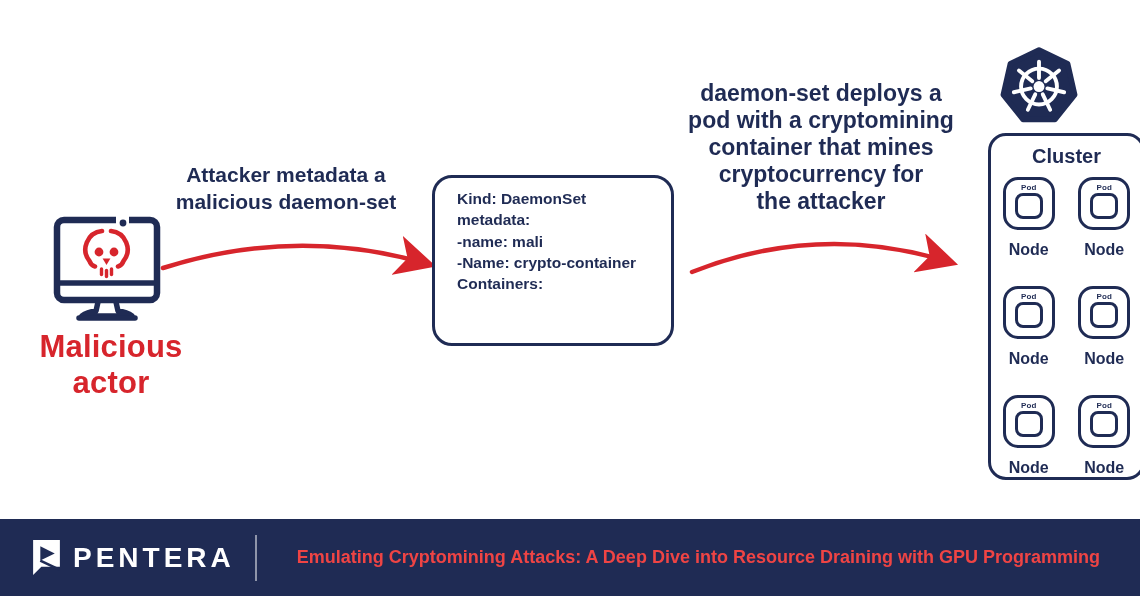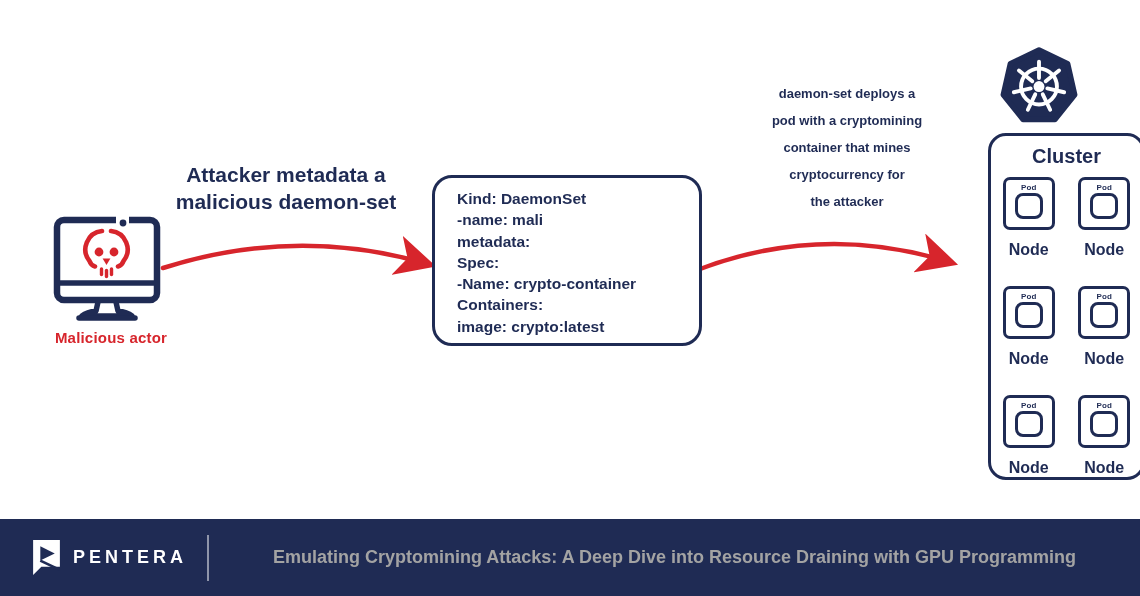--- a/index.html
+++ b/index.html
@@ -6,71 +6,71 @@
   html,body { background:#fff; }
   .canvas {
     position:relative; width:1140px; height:596px; background:#ffffff;
     font-family:"Liberation Sans", sans-serif; overflow:hidden; color:#1f2b54;
   }
   .abs { position:absolute; }
 
   
   .actor-label {
     left:18px; top:329px; width:186px; text-align:center;
-    font-size:15px; font-weight:bold; color:#d7252c; letter-spacing:0.2px;
+    font-size:31px; font-weight:bold; color:#d7252c; letter-spacing:0.2px;
   }
 
   
   .step-label {
     white-space:pre-line; text-align:center; font-weight:bold; color:#1f2b54;
   }
   .step1 { left:155px; top:161px; width:262px; font-size:21px; line-height:27px; }
-  .step2 { left:701px; top:80px;  width:292px; font-size:13px; line-height:27px; }
+  .step2 { left:675px; top:80px;  width:292px; font-size:23px; line-height:27px; }
 
   
   .code-box {
-    left:432px; top:175px; width:270px; height:171px;
+    left:432px; top:175px; width:242px; height:171px;
     border:3.5px solid #1f2b54; border-radius:20px; background:#fff;
     padding:10px 0 0 22px;
   }
   .code-line { font-size:15.5px; font-weight:bold; line-height:21.3px; color:#1f2b54; }
 
   
   .cluster-box {
     left:988px; top:133px; width:157px; height:347px;
     border:3.5px solid #1f2b54; border-radius:18px; background:#fff;
   }
   .cluster-title { text-align:center; margin-top:9px; font-size:20px; font-weight:bold; }
   .node-grid {
     display:grid; grid-template-columns:1fr 1fr; justify-items:center;
     margin-top:9px; row-gap:27px;
   }
   .node-unit { display:flex; flex-direction:column; align-items:center; }
   .node-cell {
-    width:52px; height:53px; border:3px solid #1f2b54; border-radius:7px;
+    width:52px; height:53px; border:3px solid #1f2b54; border-radius:15px;
     display:flex; flex-direction:column; align-items:center; background:#fff;
   }
   .pod-label { font-size:8px; font-weight:bold; margin-top:3px; letter-spacing:0.2px; }
   .inner-sq { width:28px; height:26px; border:3px solid #1f2b54; border-radius:8px; margin-top:1px; }
   .node-label { font-size:16px; font-weight:bold; margin-top:11px; }
 
   
   .footer {
     left:0; top:519px; width:1140px; height:77px; background:#1f2b54;
     display:flex; align-items:center;
   }
   .footer-brand { display:flex; align-items:center; margin-left:33px; }
   .brand-name {
-    color:#ffffff; font-size:18px; font-weight:bold; letter-spacing:4px; margin-left:13px;
+    color:#ffffff; font-size:28px; font-weight:bold; letter-spacing:4px; margin-left:13px;
   }
   .footer-divider {
     width:2px; height:46px; background:rgba(255,255,255,0.5); margin-left:20px;
   }
   .footer-title {
-    flex:1; text-align:center; color:#a3a3a3; font-size:18px; font-weight:bold;
+    flex:1; text-align:center; color:#ef4444; font-size:18px; font-weight:bold;
     white-space:nowrap; padding:0 8px;
   }
   svg { display:block; }
 </style>
 </head>
 <body>
 
 <div class="canvas">
 
   <svg class="abs" style="left:0;top:0" width="1140" height="596">
@@ -103,26 +103,24 @@
       </g>
     </svg>
   </div>
   <div class="abs actor-label">Malicious actor</div>
 
   <div class="abs step-label step1">Attacker metadata a
 malicious daemon-set</div>
 
   <div class="abs code-box">
     <div class="code-line">Kind: DaemonSet</div>
+    <div class="code-line">metadata:</div>
     <div class="code-line">-name: mali</div>
-    <div class="code-line">metadata:</div>
-    <div class="code-line">Spec:</div>
     <div class="code-line">-Name: crypto-container</div>
     <div class="code-line">Containers:</div>
-    <div class="code-line">image: crypto:latest</div>
   </div>
 
   <div class="abs step-label step2">daemon-set deploys a
 pod with a cryptomining
 container that mines
 cryptocurrency for
 the attacker</div>
 
   <div class="abs" style="left:1000px;top:46px;width:78px;height:78px">
     <svg width="78" height="78" viewBox="0 0 100 100">

